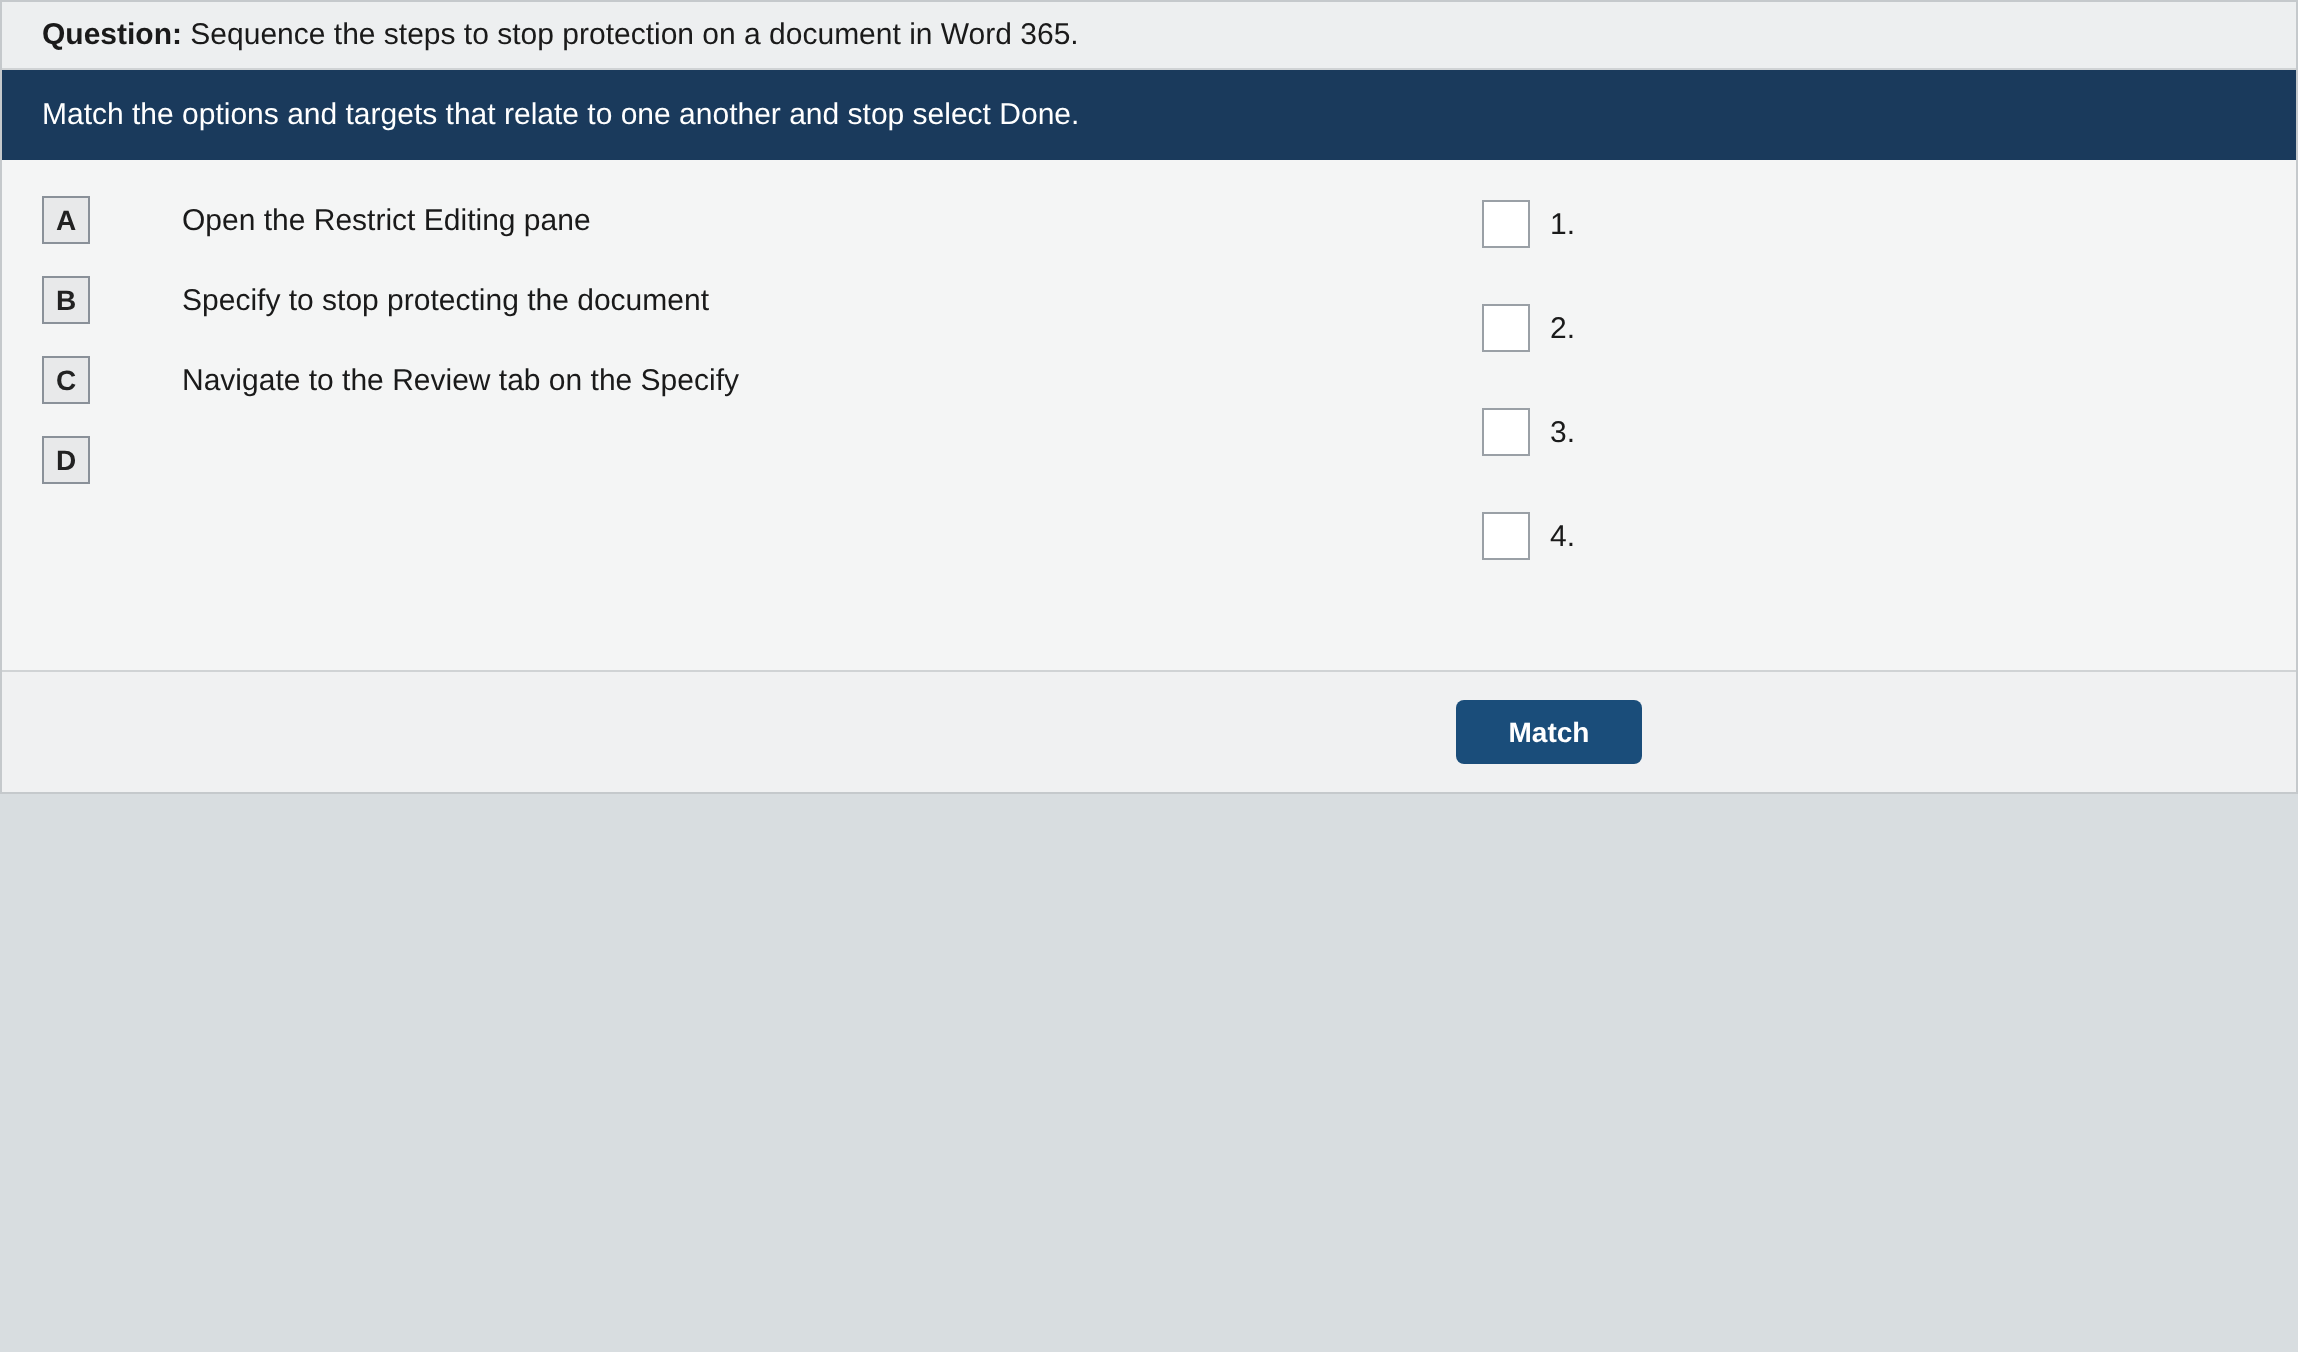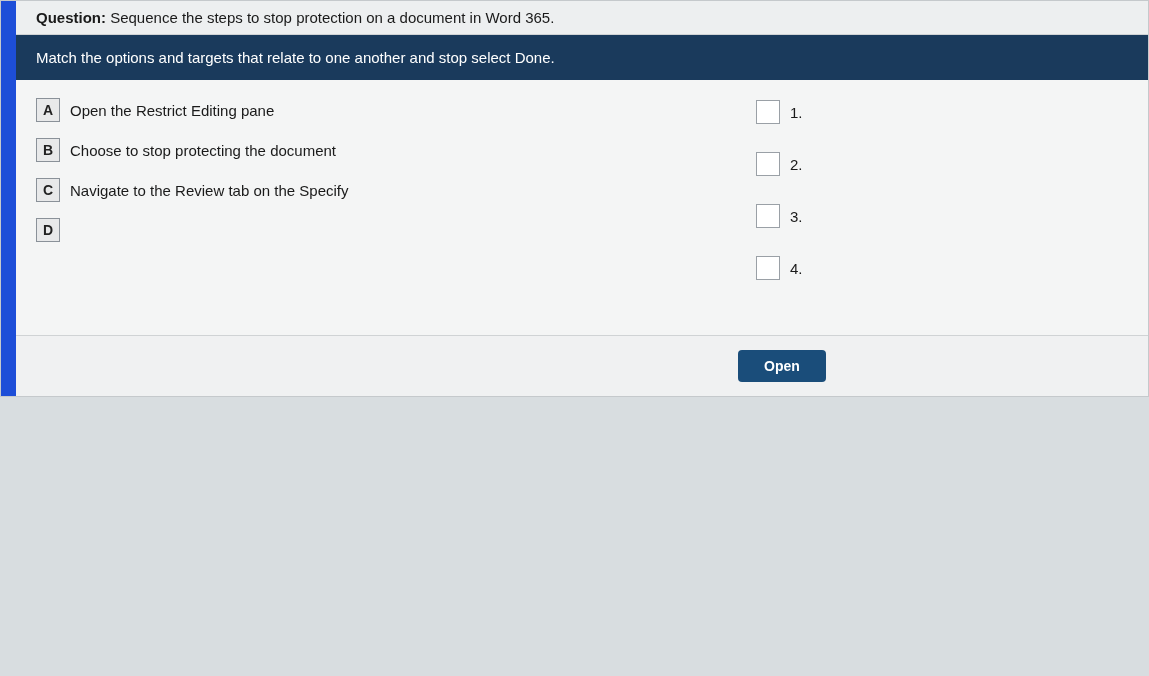--- a/index.html
+++ b/index.html
@@ -10,21 +10,20 @@
     body {
       font-family: Arial, Helvetica, sans-serif;
       background: #d8dde0;
       width: 1149px;
       height: 676px;
       overflow: hidden;
     }
     .container {
       background: #1d4ed8;
       border: 1px solid #c5c9cc;
-      padding-left: 15px;
     }
     .question-header {
       padding: 8px 20px;
       background: #edeff0;
       border-bottom: 1px solid #d0d3d5;
       font-size: 15px;
       color: #1a1a1a;
     }
     .question-header strong {
       font-weight: bold;
@@ -67,20 +66,21 @@
       display: flex;
       align-items: center;
       justify-content: center;
       font-size: 14px;
       font-weight: bold;
       color: #222;
     }
     .option-text {
       font-size: 15px;
       color: #1a1a1a;
+      margin-left: 36px;
     }
     .target-row {
       display: flex;
       align-items: center;
       gap: 10px;
       margin-bottom: 28px;
     }
     .target-box {
       width: 24px;
       height: 24px;
@@ -126,21 +126,21 @@
 
   <div class="content-area">
 
     <div class="options-column">
       <div class="option-row">
         <div class="option-letter">A</div>
         <div class="option-text">Open the Restrict Editing pane</div>
       </div>
       <div class="option-row">
         <div class="option-letter">B</div>
-        <div class="option-text">Choose to stop protecting the document</div>
+        <div class="option-text">Specify to stop protecting the document</div>
       </div>
       <div class="option-row">
         <div class="option-letter">C</div>
         <div class="option-text">Navigate to the Review tab on the Specify</div>
       </div>
       <div class="option-row">
         <div class="option-letter">D</div>
       </div>
     </div>
 
@@ -159,16 +159,16 @@
       </div>
       <div class="target-row">
         <div class="target-box"></div>
         <div class="target-label">4.</div>
       </div>
     </div>
 
   </div>
 
   <div class="footer-bar">
-    <button class="done-button">Open</button>
+    <button class="done-button">Match</button>
   </div>
 
 </div>
 
 </body></html>

